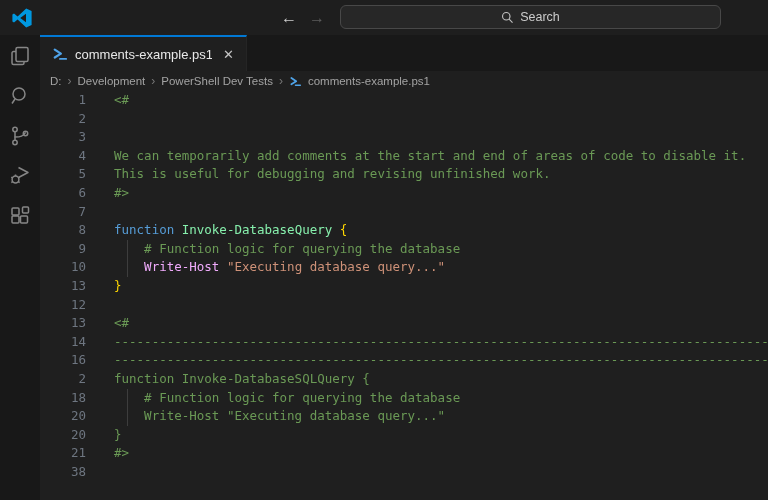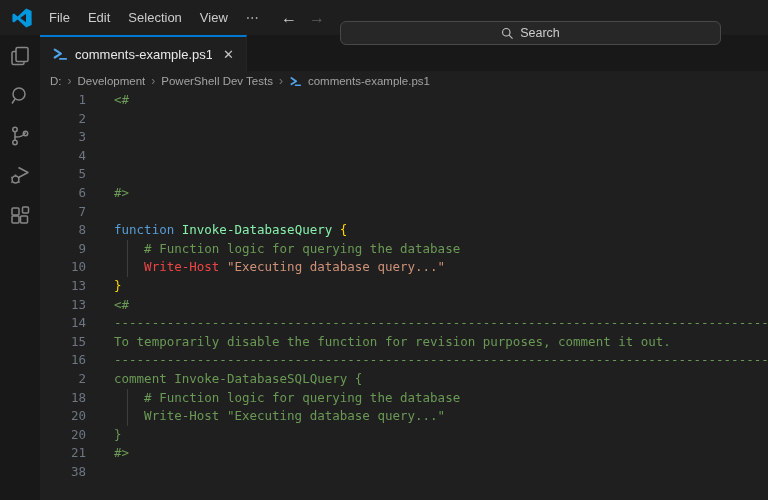--- a/index.html
+++ b/index.html
@@ -10,21 +10,21 @@
   .titlebar { height:35px; background:#1e1e1e; display:flex; align-items:center;
     position:relative; }
   .vscode-logo { width:20px; height:20px; margin-left:12px; flex-shrink:0; }
   .menubar { display:flex; margin-left:8px; }
   .menu-item { padding:0 9px; height:24px; line-height:24px; color:#cccccc;
     font-size:13px; border-radius:5px; cursor:default; }
   .nav-arrows { position:absolute; left:281px; top:0; height:35px; display:flex;
     align-items:center; gap:12px; font-size:16px; }
   .arrow-back { color:#cfcfcf; }
   .arrow-fwd { color:#5c5c5c; }
-  .searchbox { position:absolute; left:340px; top:21px; width:381px; height:24px;
+  .searchbox { position:absolute; left:340px; top:5px; width:381px; height:24px;
     background:#272727; border:1px solid #484848; border-radius:6px;
     display:flex; align-items:center; justify-content:center; gap:6px;
     color:#cccccc; font-size:12.5px; }
   .search-glyph { width:13px; height:13px; }
 
   
   .main { display:flex; height:465px; }
   .activitybar { width:40px; background:#181818; display:flex; flex-direction:column;
     align-items:center; padding-top:9px; gap:16px; flex-shrink:0; }
   .ab-icon { width:24px; height:24px; color:#868686; }
@@ -58,27 +58,20 @@
   .indent-guide { position:absolute; left:13px; top:0; height:100%; width:1px;
     background:#3d3d3d; }
 </style>
 </head>
 <body>
 
 <div class="titlebar">
   <svg class="vscode-logo" viewBox="0 0 100 100" aria-hidden="true">
     <path fill="#0098e0" d="M71 2 28 42 10 28 2 32v36l8 4 18-14 43 40 27-13V15L71 2zM70 29v42L41 50 70 29z"></path>
   </svg>
-  <div class="menubar">
-    <div class="menu-item">File</div>
-    <div class="menu-item">Edit</div>
-    <div class="menu-item">Selection</div>
-    <div class="menu-item">View</div>
-    <div class="menu-item">⋯</div>
-  </div>
   <div class="nav-arrows">
     <span class="arrow-back">←</span>
     <span class="arrow-fwd">→</span>
   </div>
   <div class="searchbox">
     <svg class="search-glyph" viewBox="0 0 16 16" aria-hidden="true">
       <circle cx="6.5" cy="6.5" r="4.6" fill="none" stroke="#c0c0c0" stroke-width="1.4"></circle>
       <line x1="10" y1="10" x2="14.2" y2="14.2" stroke="#c0c0c0" stroke-width="1.4"></line>
     </svg>
     <span>Search</span>
@@ -150,33 +143,33 @@
         <path d="M3 3l7 4.6L3 12" fill="none" stroke="#4fa3e8" stroke-width="2.6" stroke-linecap="round" stroke-linejoin="round"></path>
         <line x1="9" y1="13.6" x2="16" y2="13.6" stroke="#4fa3e8" stroke-width="2.2" stroke-linecap="round"></line>
       </svg>
       <span>comments-example.ps1</span>
     </div>
 
     <div class="code" id="code">
         <div class="line"><span class="ln">1</span><span class="lc"><span style="color: rgb(106, 153, 85);">&lt;#</span></span></div>
         <div class="line"><span class="ln">2</span></div>
         <div class="line"><span class="ln">3</span><span class="lc"></span></div>
-        <div class="line"><span class="ln">4</span></div>
-        <div class="line"><span class="ln">5</span></div>
+        <div class="line"><span class="ln">4</span><span class="lc"><span style="color: rgb(106, 153, 85);">We can temporarily add comments at the start and end of areas of code to disable it.</span></span></div>
+        <div class="line"><span class="ln">5</span><span class="lc"><span style="color: rgb(106, 153, 85);">This is useful for debugging and revising unfinished work.</span></span></div>
         <div class="line"><span class="ln">6</span><span class="lc"><span style="color: rgb(106, 153, 85);">#&gt;</span></span></div>
         <div class="line"><span class="ln">7</span><span class="lc"></span></div>
         <div class="line"><span class="ln">8</span><span class="lc"><span style="color: rgb(86, 156, 214);">function</span><span style="color: #86efac;"> Invoke-DatabaseQuery </span><span style="color: rgb(255, 215, 0);">{</span></span></div>
         <div class="line"><span class="ln">9</span><span class="lc"><span class="indent-guide"></span><span style="color: rgb(106, 153, 85);">    # Function logic for querying the database</span></span></div>
-        <div class="line"><span class="ln">10</span><span class="lc"><span class="indent-guide"></span><span style="color: rgb(212, 212, 212);">    </span><span style="color: #ef4444;">Write-Host</span><span style="color: rgb(212, 212, 212);"> </span><span style="color: rgb(206, 145, 120);">"Executing database query..."</span></span></div>
+        <div class="line"><span class="ln">10</span><span class="lc"><span class="indent-guide"></span><span style="color: rgb(212, 212, 212);">    </span><span style="color: #f0abfc;">Write-Host</span><span style="color: rgb(212, 212, 212);"> </span><span style="color: rgb(206, 145, 120);">"Executing database query..."</span></span></div>
         <div class="line"><span class="ln">13</span><span class="lc"><span style="color: rgb(255, 215, 0);">}</span></span></div>
+        <div class="line"><span class="ln">12</span><span class="lc"></span></div>
         <div class="line"><span class="ln">13</span><span class="lc"><span style="color: rgb(106, 153, 85);">&lt;#</span></span></div>
         <div class="line"><span class="ln">14</span><span class="lc"><span style="color: rgb(106, 153, 85);">----------------------------------------------------------------------------------------------------</span></span></div>
-        <div class="line"><span class="ln">15</span><span class="lc"><span style="color: rgb(106, 153, 85);">To temporarily disable the function for revision purposes, comment it out.</span></span></div>
         <div class="line"><span class="ln">16</span><span class="lc"><span style="color: rgb(106, 153, 85);">----------------------------------------------------------------------------------------------------</span></span></div>
-        <div class="line"><span class="ln">2</span><span class="lc"><span style="color: rgb(106, 153, 85);">comment Invoke-DatabaseSQLQuery {</span></span></div>
+        <div class="line"><span class="ln">2</span><span class="lc"><span style="color: rgb(106, 153, 85);">function Invoke-DatabaseSQLQuery {</span></span></div>
         <div class="line"><span class="ln">18</span><span class="lc"><span class="indent-guide"></span><span style="color: rgb(106, 153, 85);">    # Function logic for querying the database</span></span></div>
         <div class="line"><span class="ln">20</span><span class="lc"><span class="indent-guide"></span><span style="color: rgb(106, 153, 85);">    Write-Host "Executing database query..."</span></span></div>
         <div class="line"><span class="ln">20</span><span class="lc"><span style="color: rgb(106, 153, 85);">}</span></span></div>
         <div class="line"><span class="ln">21</span><span class="lc"><span style="color: rgb(106, 153, 85);">#&gt;</span></span></div>
         <div class="line"><span class="ln">38</span><span class="lc"></span></div>
       </div>
 
   </div>
 </div>
 

